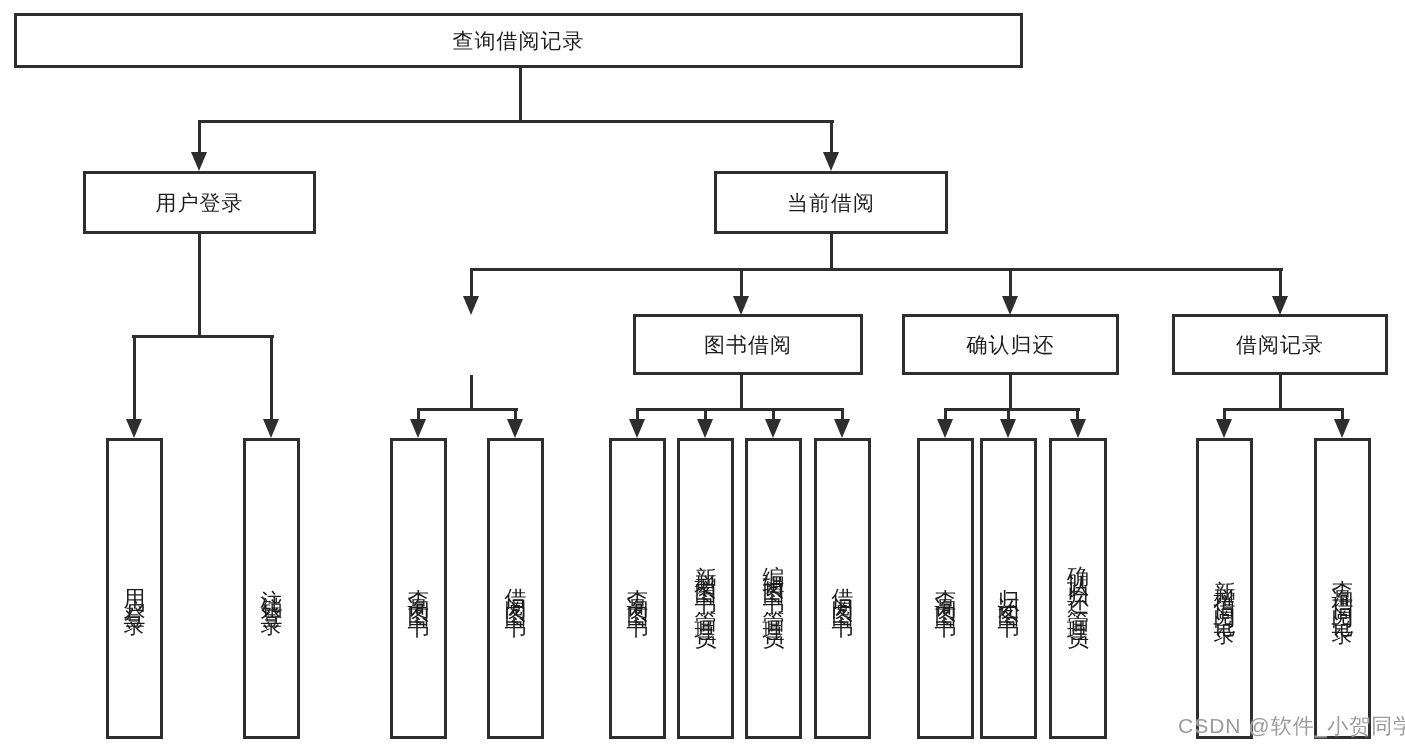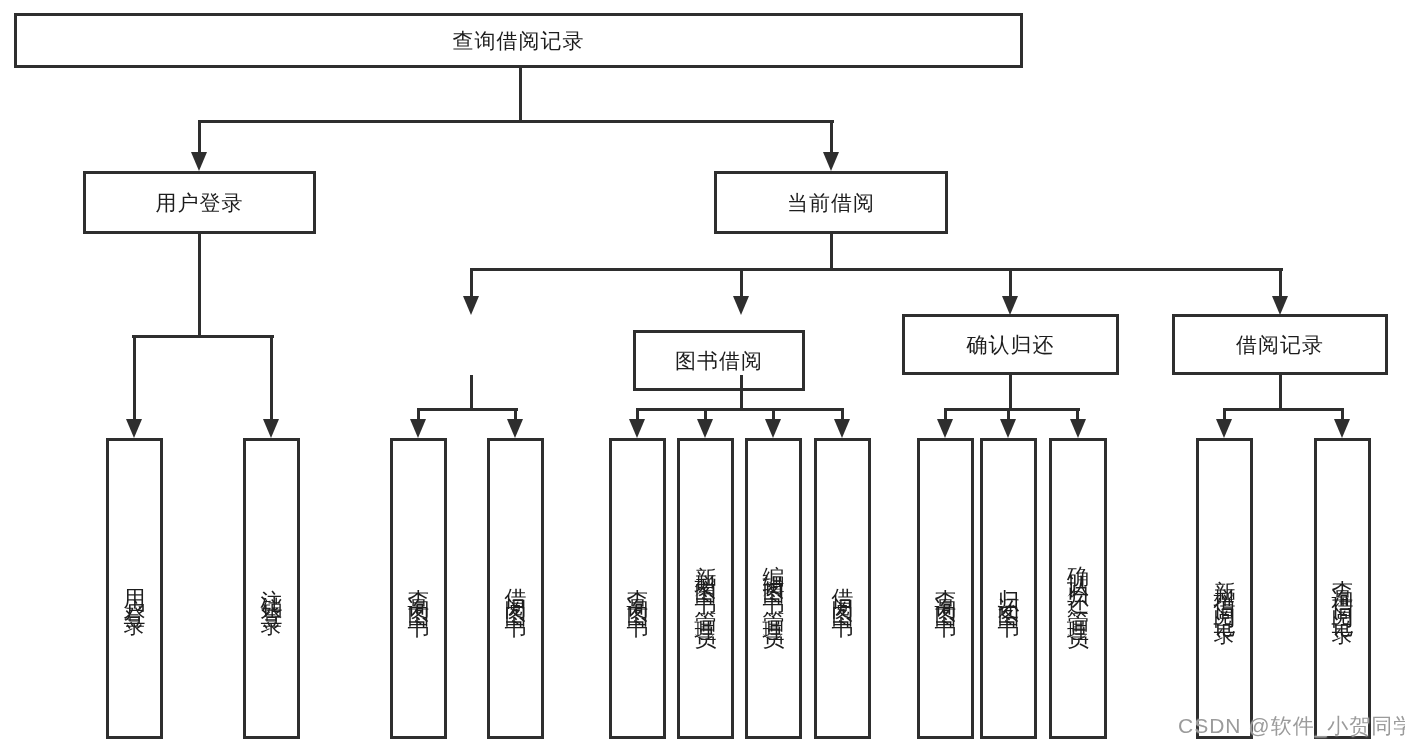--- a/index.html
+++ b/index.html
@@ -57,21 +57,21 @@
 </head>
 <body>
 
 <div id="stage">
 
   <div class="box" style="left:14px;top:13px;width:1009px;height:55px">查询借阅记录</div>
 
   <div class="box" style="left:83px;top:171px;width:233px;height:63px">用户登录</div>
   <div class="box" style="left:714px;top:171px;width:234px;height:63px">当前借阅</div>
 
-  <div class="box" style="left:633px;top:330px;width:172px;height:61px">图书借阅</div>
+  <div class="box" style="left:633px;top:314px;width:230px;height:61px">图书借阅</div>
   <div class="box" style="left:902px;top:314px;width:217px;height:61px">确认归还</div>
   <div class="box" style="left:1172px;top:314px;width:216px;height:61px">借阅记录</div>
 
   <div class="box vbox" style="left:106px;top:438px;width:57px;height:301px">用户登录</div>
   <div class="box vbox" style="left:243px;top:438px;width:57px;height:301px">注销登录</div>
 
   <div class="box vbox" style="left:390px;top:438px;width:57px;height:301px">查询图书</div>
   <div class="box vbox" style="left:487px;top:438px;width:57px;height:301px">借阅图书</div>
 
   <div class="box vbox" style="left:609px;top:438px;width:57px;height:301px">查询图书</div>

